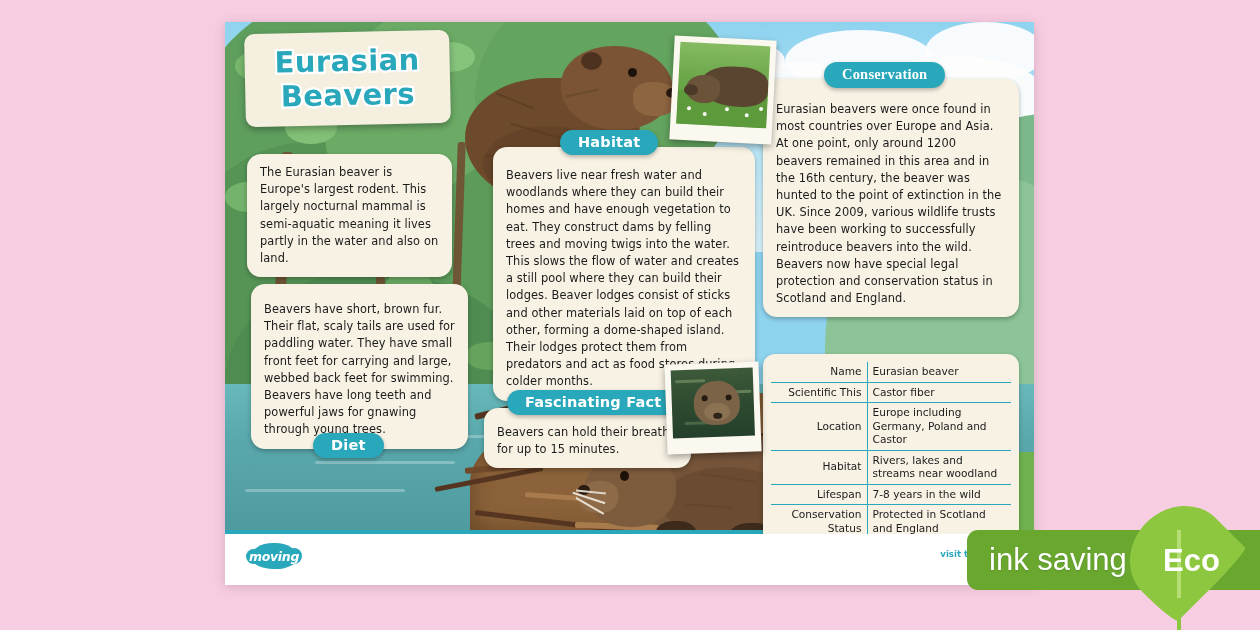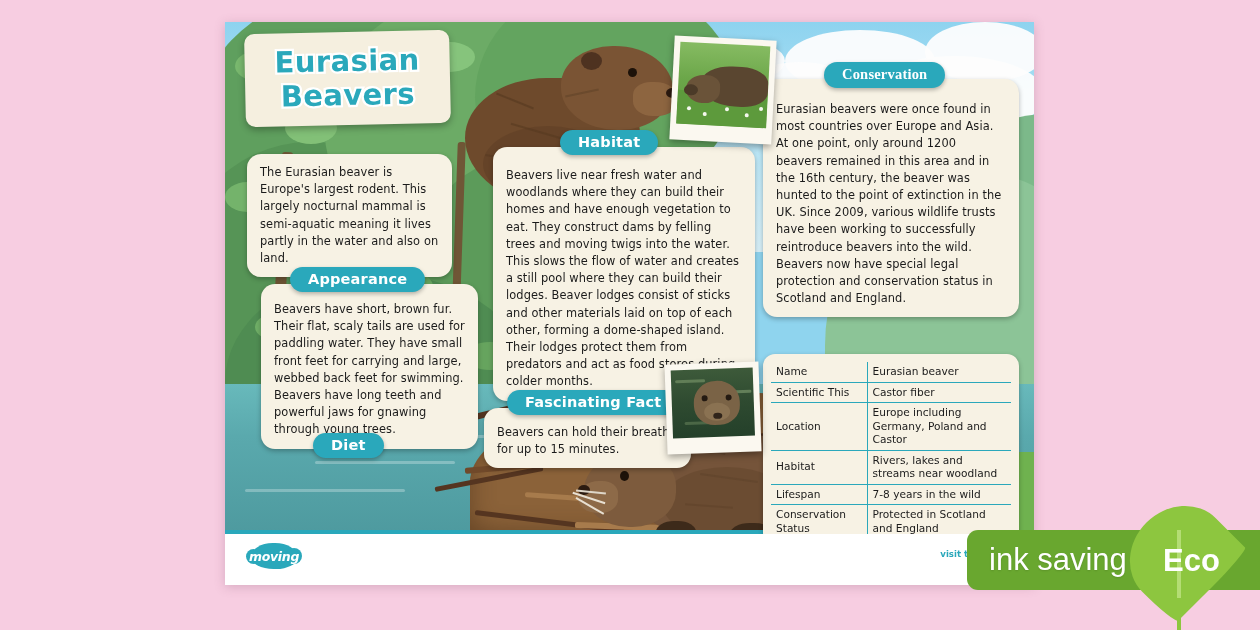--- a/index.html
+++ b/index.html
@@ -191,20 +191,21 @@
     border-bottom: 1.4px solid #2aa8bb;
     padding: 3px 5px;
     vertical-align: middle;
     line-height: 13.5px;
   }
   table.facts tr:first-child td { border-top: none; }
   table.facts tr:last-child td { border-bottom: none; }
   table.facts td.key {
     width: 40%;
     border-right: 1.6px solid #2aa8bb;
+    text-align: right;
   }
 
   
   #footer {
     position: absolute;
     left: 0; bottom: 0;
     width: 809px; height: 51px;
     background: #ffffff;
     z-index: 9;
   }
@@ -456,22 +457,21 @@
       <div style="position:absolute;left:41px;top:44px;width:9px;height:6px;background:#30241a;border-radius:50%;"></div>
       <div style="position:absolute;left:30px;top:26px;width:6px;height:6px;background:#241a12;border-radius:50%;"></div>
       <div style="position:absolute;left:54px;top:26px;width:6px;height:6px;background:#241a12;border-radius:50%;"></div>
     </div>
   </div>
 
   <div class="card" style="left:22px;top:132px;width:205px;min-height:88px;">
     <div class="card-text">The Eurasian beaver is Europe's largest rodent. This largely nocturnal mammal is semi-aquatic meaning it lives partly in the water and also on land.</div>
   </div>
 
-  <div class="pill" style="left:65px;top:245px;">Appearance</div>
-  <div class="card" style="left:36px;top:262px;width:217px;padding-top:17px;">
+  <div class="card" style="left:26px;top:262px;width:217px;padding-top:17px;">
     <div class="card-text">Beavers have short, brown fur. Their flat, scaly tails are used for paddling water. They have small front feet for carrying and large, webbed back feet for swimming. Beavers have long teeth and powerful jaws for gnawing through young trees.</div>
   </div>
 
   <div class="pill" style="left:88px;top:411px;">Diet</div>
 
   <div class="pill" style="left:335px;top:108px;">Habitat</div>
   <div class="card" style="left:268px;top:125px;width:262px;padding-top:20px;">
     <div class="card-text">Beavers live near fresh water and woodlands where they can build their homes and have enough vegetation to eat. They construct dams by felling trees and moving twigs into the water. This slows the flow of water and creates a still pool where they can build their lodges. Beaver lodges consist of sticks and other materials laid on top of each other, forming a dome-shaped island. Their lodges protect them from predators and act as food stores during colder months.</div>
   </div>
 

